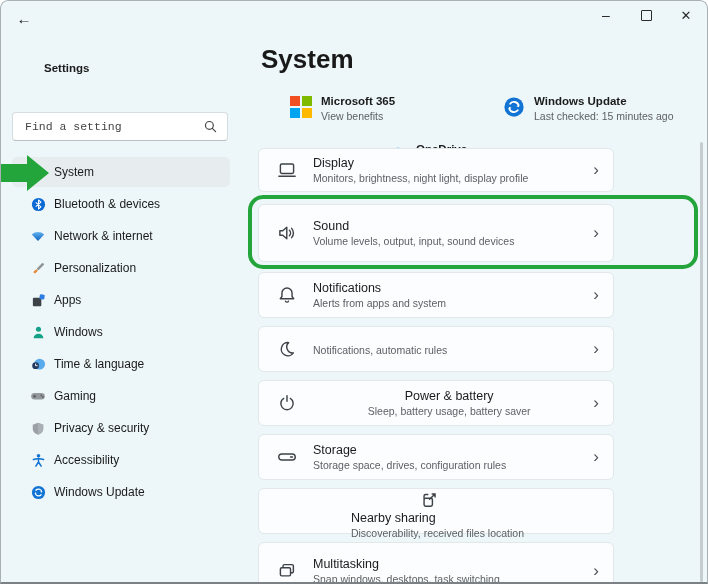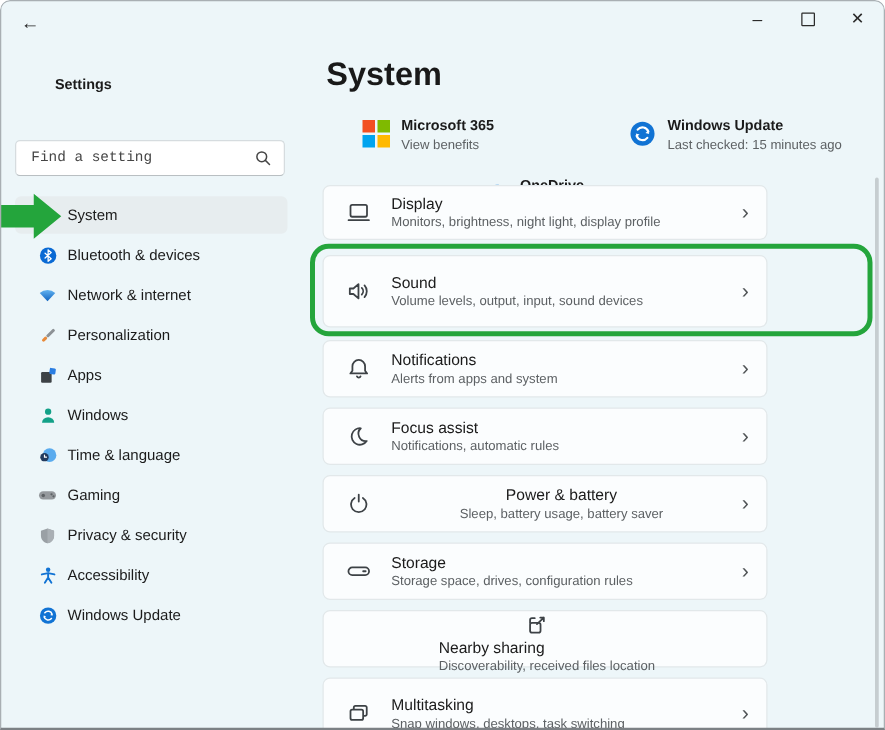--- a/index.html
+++ b/index.html
@@ -287,21 +287,20 @@
     <span class="chev">›</span>
   </div>
 
   <div class="srow" style="top:326px;height:46px;">
     <span class="ric">
       <svg width="22" height="22" viewBox="0 0 20 20">
           <path d="M11.5 4.2 a6 6 0 1 0 4.3 9.3 a5.4 5.4 0 0 1 -4.3 -9.3 Z" fill="none" stroke="#3d4246" stroke-width="1.3" stroke-linejoin="round"></path>
         </svg>
     </span>
     <span class="rtxt">
-      <div class="rtitle">Focus assist</div>
       <div class="rsub">Notifications, automatic rules</div>
     </span>
     <span class="chev">›</span>
   </div>
 
   <div class="srow" style="top:380px;height:46px;text-align:center;">
     <span class="ric">
       <svg width="22" height="22" viewBox="0 0 20 20">
           <path d="M7 5.8 a5.6 5.6 0 1 0 6 0" fill="none" stroke="#3d4246" stroke-width="1.3" stroke-linecap="round"></path>
           <path d="M10 3.4 v5" stroke="#3d4246" stroke-width="1.3" stroke-linecap="round"></path>

